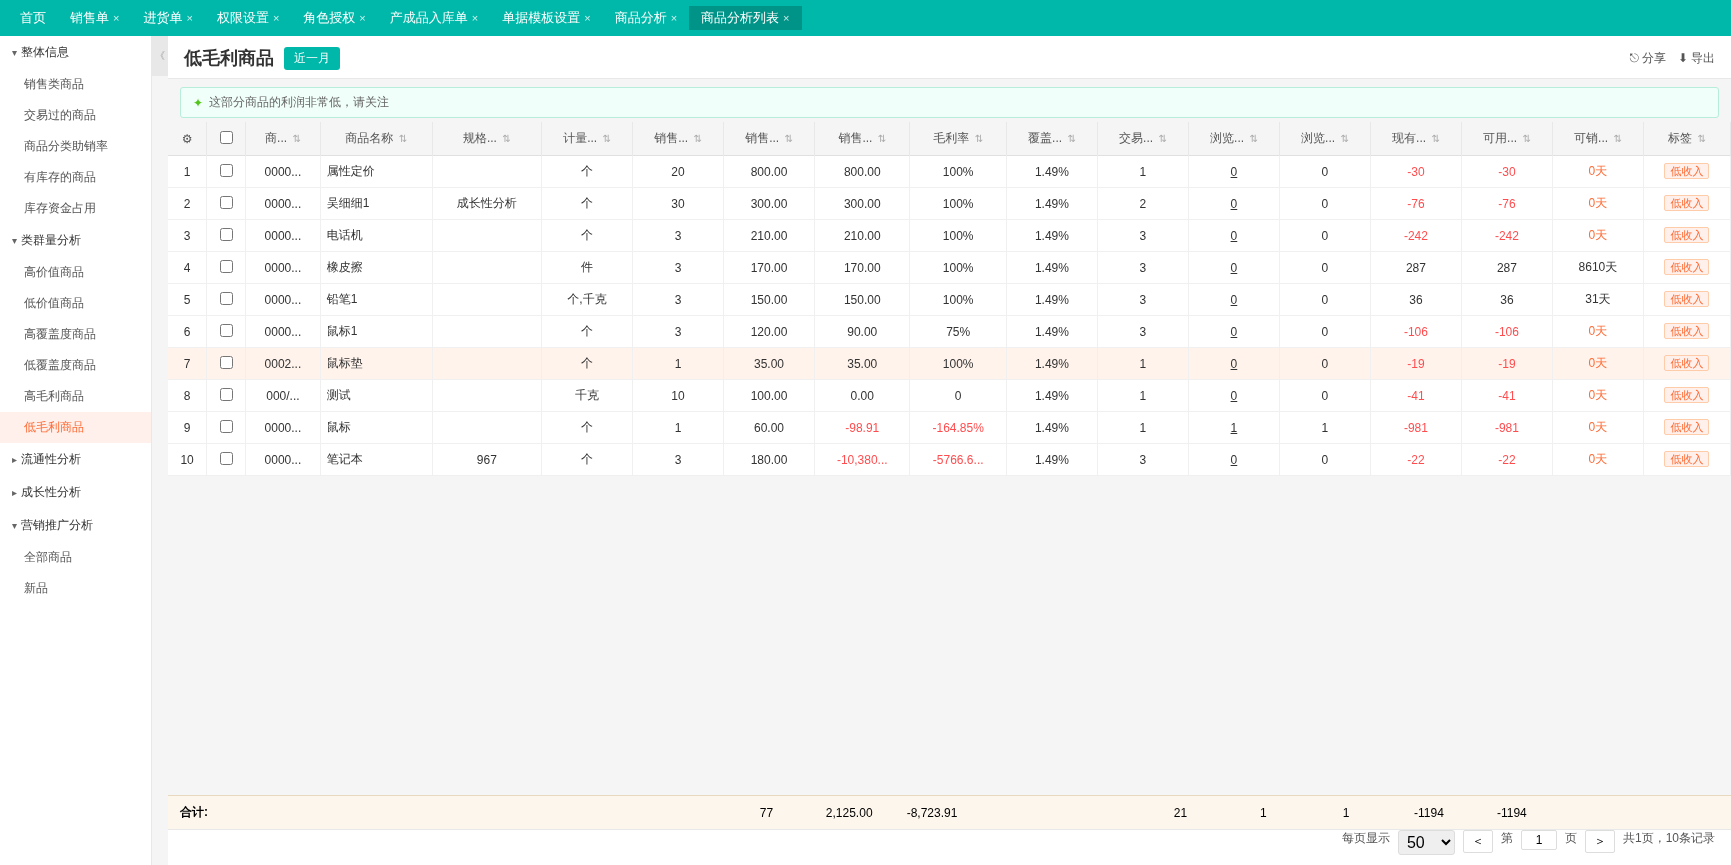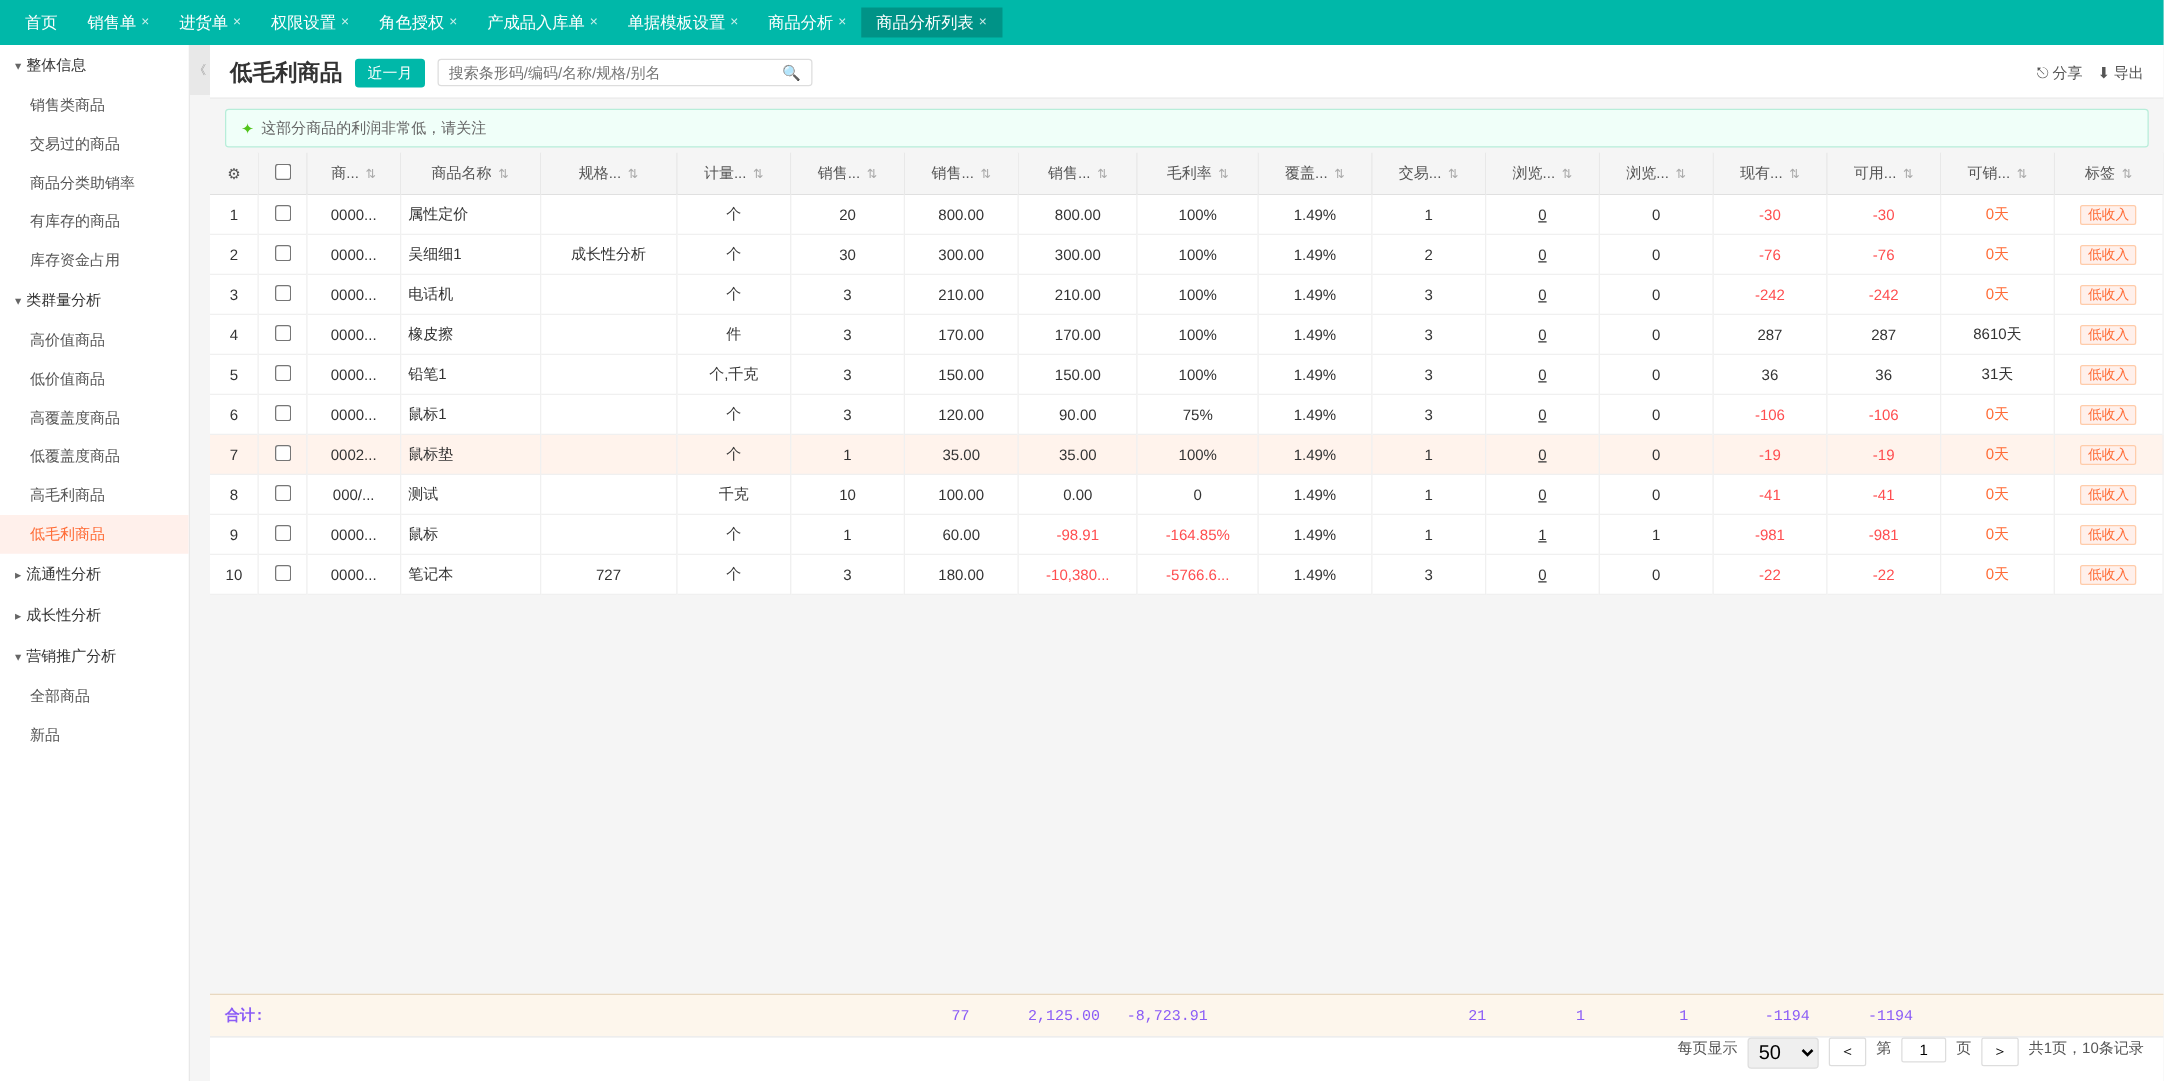--- a/index.html
+++ b/index.html
@@ -191,23 +191,22 @@
     .link-underline { text-decoration: underline; color: #333; cursor: pointer; }
 
     
     .table-footer {
       background: #fdf6ec;
       border-top: 1px solid #e8d8c0;
       padding: 8px 12px;
       display: flex;
       align-items: center;
       font-size: 12px;
-      color: #8b5cf6;
+      color: #000000;
       flex-shrink: 0;
-      font-family: Liberation Mono, monospace;
     }
     .footer-label { font-weight: bold; margin-right: 20px; }
     .footer-vals {
       display: flex;
       gap: 0;
       flex: 1;
     }
     .footer-val {
       text-align: center;
       flex: 1;
@@ -356,24 +355,20 @@
       <div class="sidebar-item">新品</div>
     </div>
 
     <button class="collapse-btn">《</button>
 
     <div class="content-area">
 
       <div class="content-header">
         <span class="page-title">低毛利商品</span>
         <button class="date-filter-btn">近一月</button>
-        <div class="search-box">
-          <input type="text" placeholder="搜索条形码/编码/名称/规格/别名" style="">
-          <span style="color:#aaa; cursor:pointer;">🔍</span>
-        </div>
         <div class="header-right">
           <div class="header-btn">
             <span>⎋</span>
             <span>分享</span>
           </div>
           <div class="header-btn">
             <span>⬇</span>
             <span>导出</span>
           </div>
         </div>
@@ -587,21 +582,21 @@
     <td class="text-red">-981</td>
     <td class="text-red">-981</td>
     <td class="text-orange">0天</td>
     <td><span class="tag-low-income">低收入</span></td>
   </tr>
               <tr>
     <td>10</td>
     <td><input type="checkbox" style=""></td>
     <td>0000...</td>
     <td class="text-left">笔记本</td>
-    <td>727</td>
+    <td>967</td>
     <td>个</td>
     <td>3</td>
     <td>180.00</td>
     <td class="text-red">-10,380...</td>
     <td class="text-red">-5766.6...</td>
     <td>1.49%</td>
     <td>3</td>
     <td><span class="link-underline">0</span></td>
     <td>0</td>
     <td class="text-red">-22</td>

